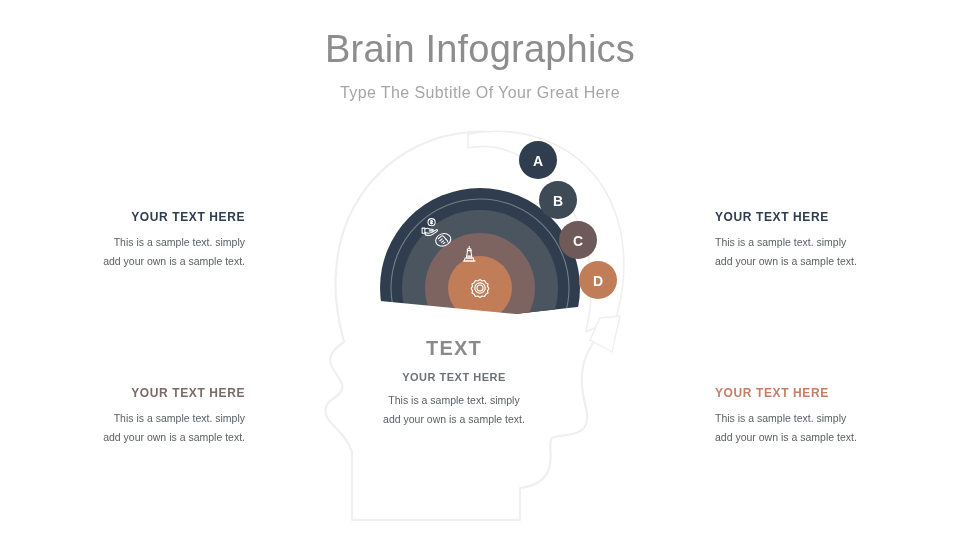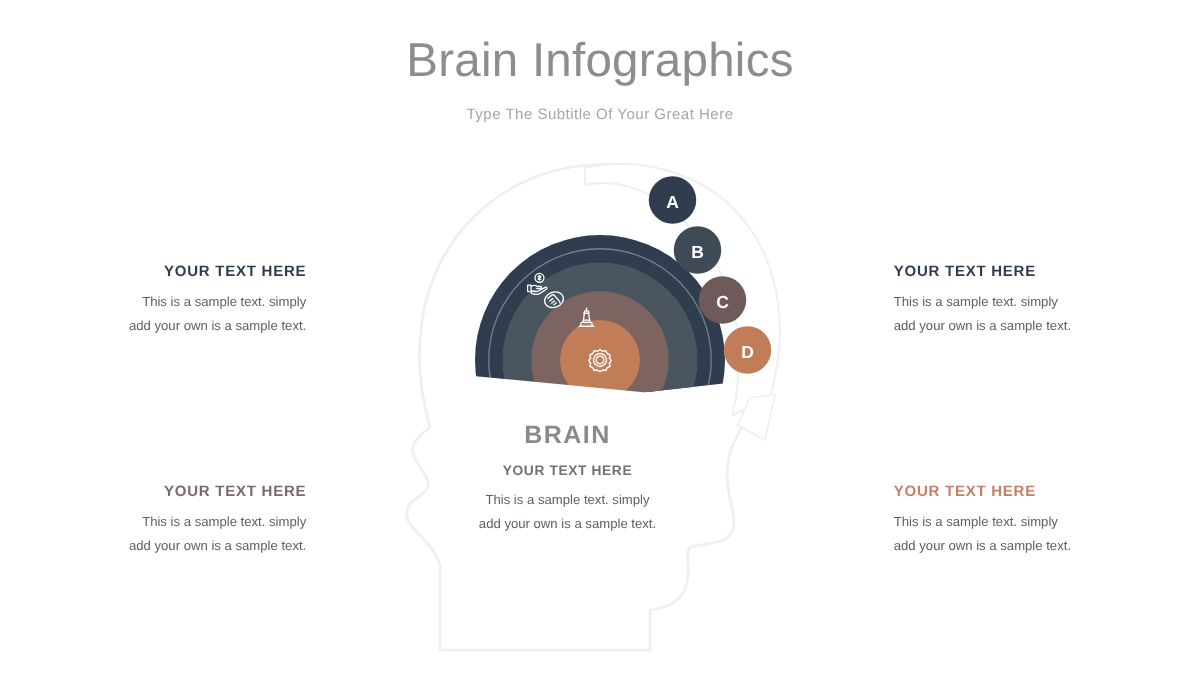--- a/index.html
+++ b/index.html
@@ -35,21 +35,21 @@
     color: #8d8d8d;
     letter-spacing: 0.2px;
     line-height: 46px;
   }
   #subtitle {
     position: absolute;
     left: 0;
     top: 84px;
     width: 960px;
     text-align: center;
-    font-size: 12px;
+    font-size: 16px;
     font-weight: 400;
     color: #a6a6a6;
     letter-spacing: 0.4px;
   }
 
   
   .side-block {
     position: absolute;
     width: 200px;
   }
@@ -232,21 +232,21 @@
       <circle cx="578" cy="240" r="19" fill="#6e5a58"></circle>
       <text x="578" y="246" text-anchor="middle" fill="#ffffff" font-family="Liberation Sans, sans-serif" font-size="14" font-weight="bold">C</text>
     </g>
     <g>
       <circle cx="598" cy="280" r="19" fill="#c07d58"></circle>
       <text x="598" y="286" text-anchor="middle" fill="#ffffff" font-family="Liberation Sans, sans-serif" font-size="14" font-weight="bold">D</text>
     </g>
   </svg>
 
   <div id="head-text">
-    <div id="brain-word">BRAIN</div>
+    <div id="brain-word">TEXT</div>
     <div id="head-sub">YOUR TEXT HERE</div>
     <div id="head-body">
       <div class="hb-line">This is a sample text. simply</div>
       <div class="hb-line">add your own is a sample text.</div>
     </div>
   </div>
 
   <div class="side-block align-right" id="block-tl">
     <div class="sb-head" style="color: rgb(47, 61, 78);">YOUR TEXT HERE</div>
     <div class="sb-line">This is a sample text. simply</div>

